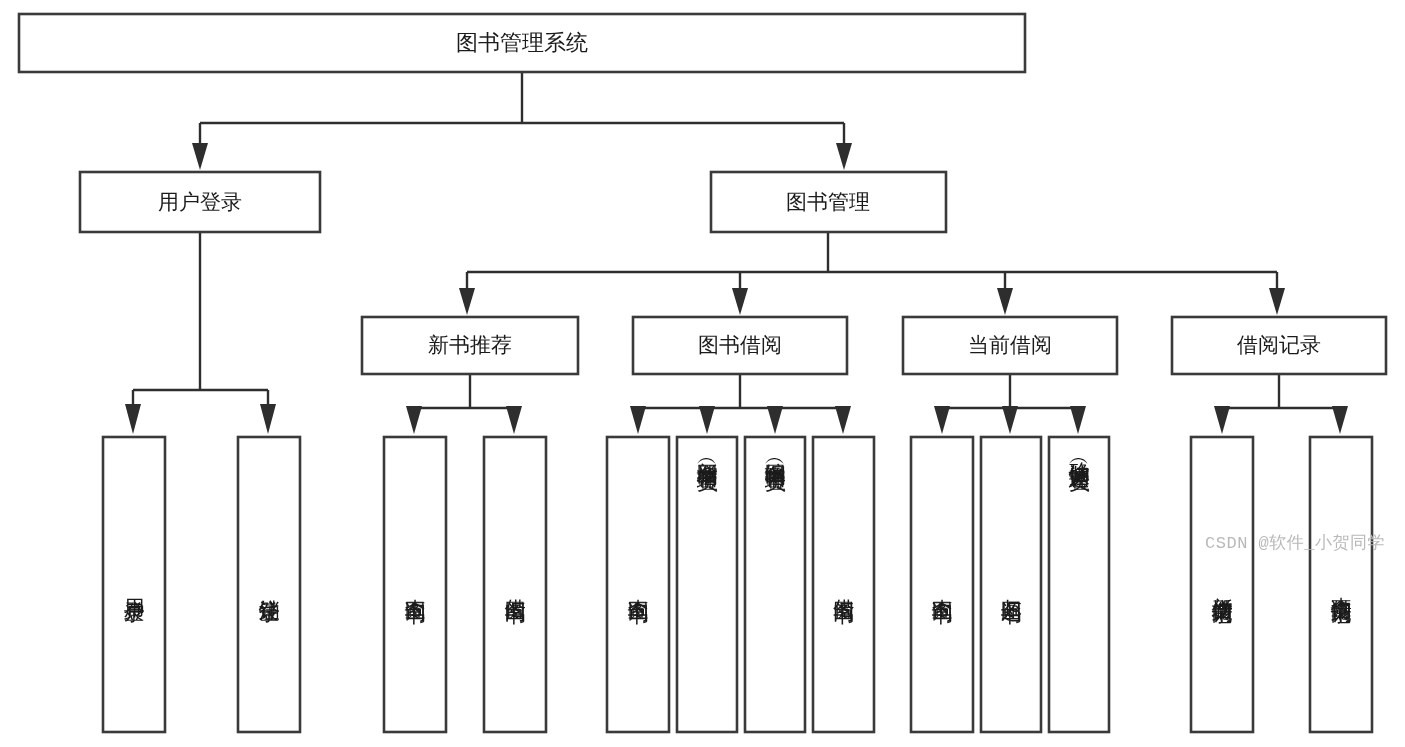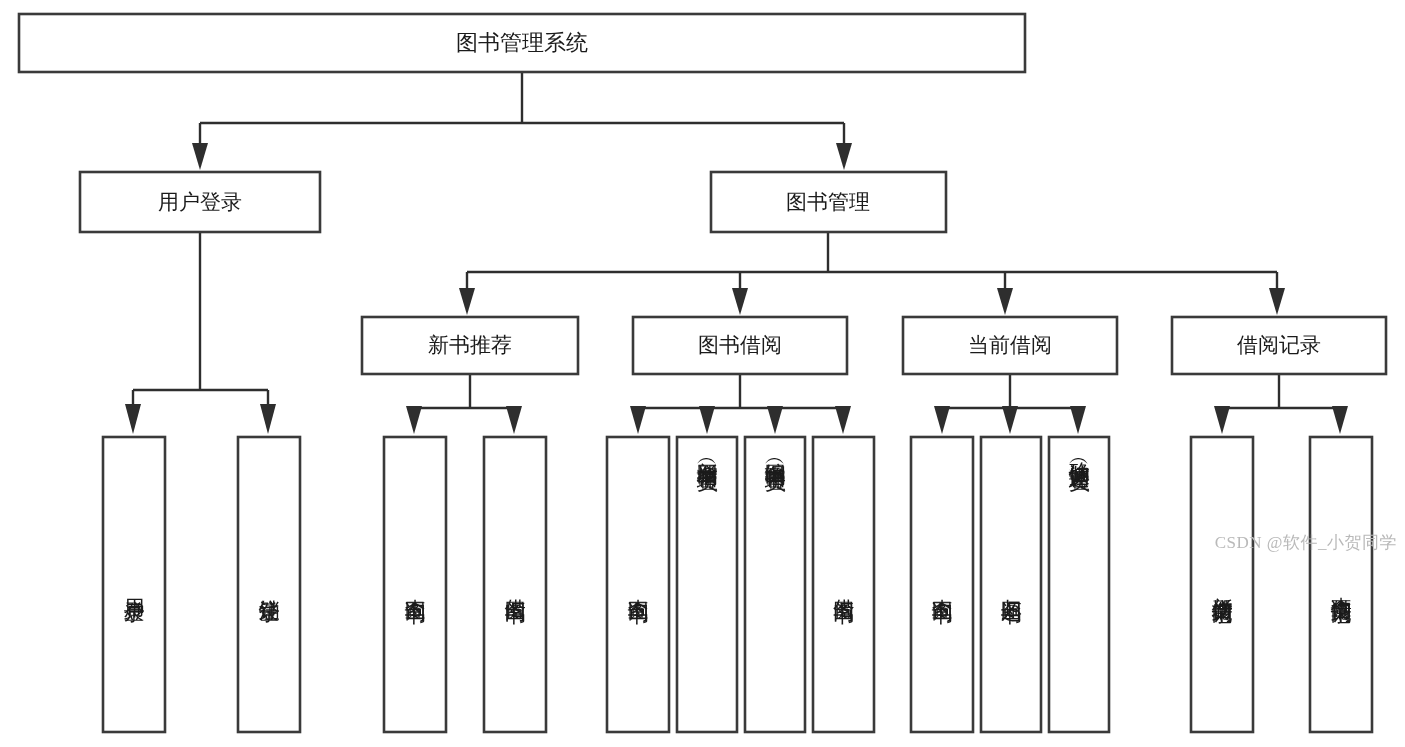--- a/index.html
+++ b/index.html
@@ -63,23 +63,23 @@
     text-orientation: upright;
     font-family: "Liberation Sans", "DejaVu Sans", sans-serif;
     font-size: 21px;
     line-height: 1.06;
     letter-spacing: 1.5px;
     color: #1b1b1b;
     white-space: nowrap;
   }
   .watermark {
     position: absolute;
-    right: 8px;
+    right: 20px;
     bottom: 4px;
-    font-family: Liberation Serif, serif;
+    font-family: Liberation Mono, monospace;
     font-size: 17px;
     color: #b9b9b9;
     letter-spacing: 0.5px;
     white-space: nowrap;
   }
 </style>
 </head>
 <body>
 
 <div id="diagram-root">

